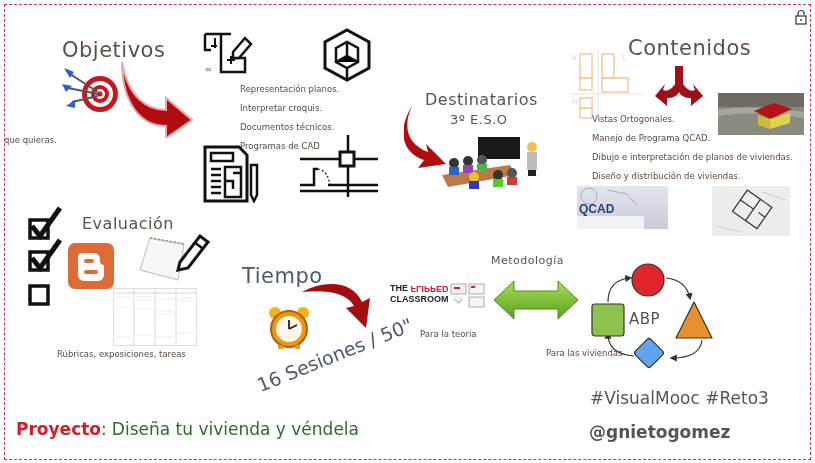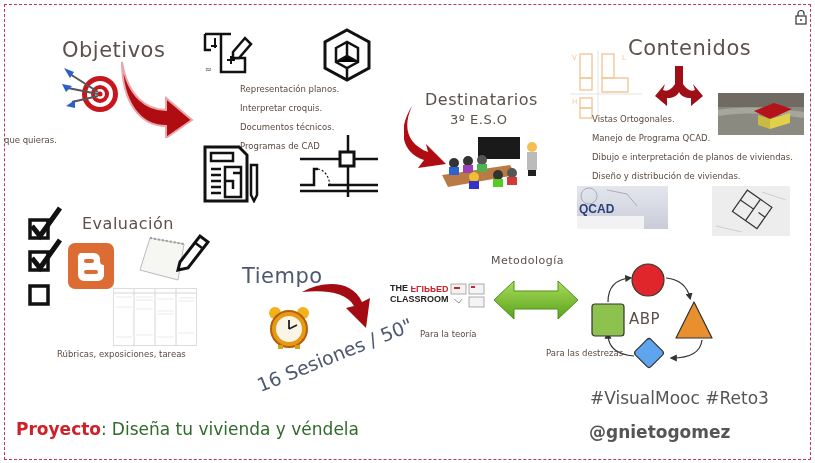--- a/index.html
+++ b/index.html
@@ -251,20 +251,20 @@
   <path d="M18 40 Q18 18 40 16" fill="none" stroke="#333" stroke-width="1.2" marker-end="url(#ah)"></path>
   <path d="M76 16 Q96 18 100 36" fill="none" stroke="#333" stroke-width="1.2" marker-end="url(#ah)"></path>
   <path d="M112 78 Q110 96 82 96" fill="none" stroke="#333" stroke-width="1.2" marker-end="url(#ah)"></path>
   <path d="M44 94 Q18 92 18 72" fill="none" stroke="#333" stroke-width="1.2" marker-end="url(#ah)"></path>
   <circle cx="58" cy="18" r="16" fill="#e0262b" stroke="#333" stroke-width="1.2"></circle>
   <polygon points="104,40 122,76 86,76" fill="#e8902e" stroke="#333" stroke-width="1.2" stroke-linejoin="round"></polygon>
   <rect x="2" y="42" width="32" height="32" rx="3" fill="#8dc24e" stroke="#333" stroke-width="1.2"></rect>
   <rect x="48" y="80" width="22" height="22" rx="3" transform="rotate(45 59 91)" fill="#5fa4ee" stroke="#333" stroke-width="1.2"></rect>
 </svg>
 <div class="abs title" style="left:629px;top:310px;font-size:15px;">ABP</div>
-<div class="abs small" style="left:546px;top:344px;">Para las destrezas</div>
+<div class="abs small" style="left:546px;top:344px;">Para las viviendas</div>
 
 <div class="abs" style="left:16px;top:419px;white-space:nowrap;">
   <span class="proj-label">Proyecto</span><span class="proj-text">:</span>
   <span class="proj-text">Diseña tu vivienda y véndela</span>
 </div>
 <div class="abs hashtag" style="left:590px;top:388px;">#VisualMooc  #Reto3</div>
 <div class="abs hashtag" style="left:589px;top:422px;font-weight:bold;">@gnietogomez</div>
 
 </body></html>

